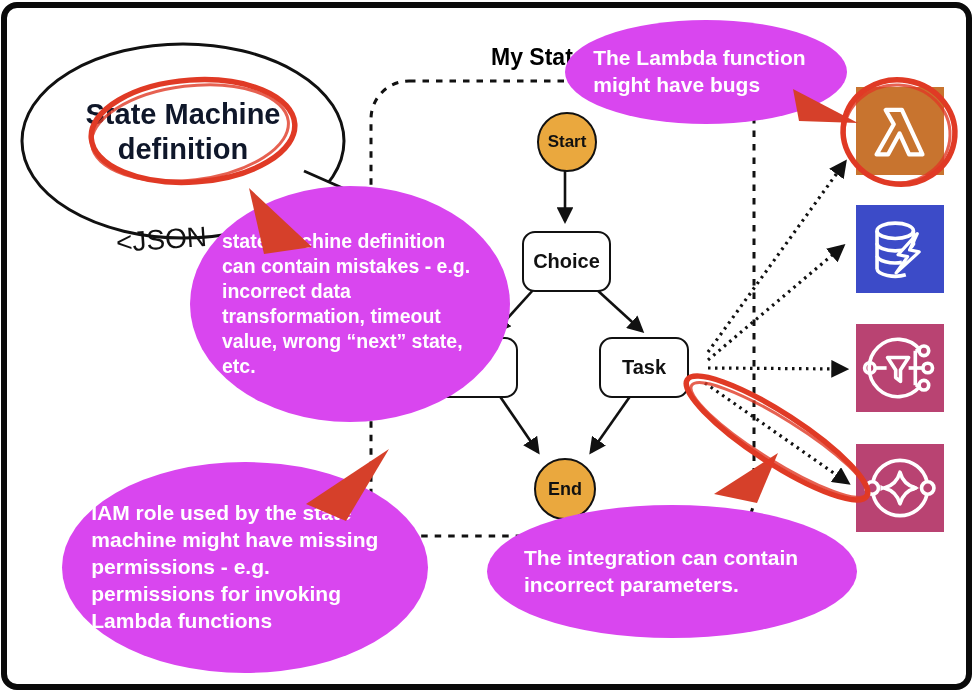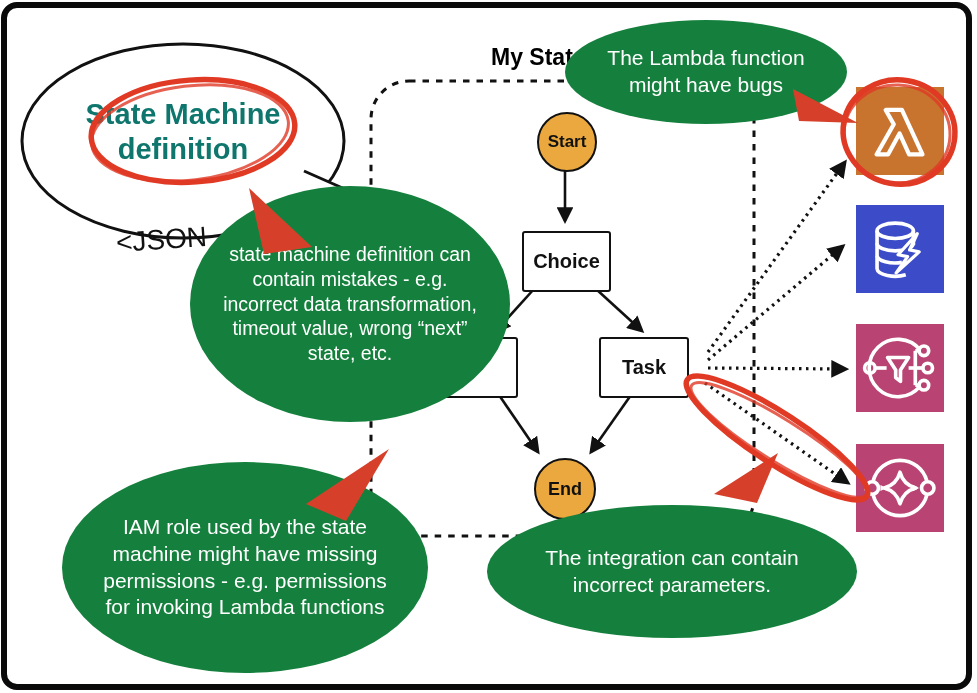--- a/index.html
+++ b/index.html
@@ -5,48 +5,48 @@
   html,body{margin:0;padding:0;background:#fff;}
   .stage{position:relative;width:977px;height:693px;background:#fff;overflow:hidden;
          font-family:"Liberation Sans",sans-serif;}
   .slide-frame{position:absolute;left:1px;top:2px;width:959px;height:676px;
          border:6px solid #0a0a0a;border-radius:16px;background:#fff;}
   .layer{position:absolute;left:0;top:0;width:977px;height:693px;pointer-events:none;}
 
   
   .title{position:absolute;left:451px;top:44px;font-size:23px;font-weight:bold;color:#000000;margin-left:40px;}
   .def-text{position:absolute;left:58px;top:97px;width:250px;text-align:center;
-            font-size:29px;font-weight:bold;color:#0f766e;line-height:1.22;}
+            font-size:29px;font-weight:bold;color:#0f172a;line-height:1.22;}
   .json-label{position:absolute;left:116px;top:224px;font-size:28px;color:#111;
             transform:rotate(-4deg);}
 
   
-  .node-box{position:absolute;background:#fff;border:2.8px solid #111;border-radius:3px;
+  .node-box{position:absolute;background:#fff;border:2.8px solid #111;border-radius:13px;
             display:flex;align-items:center;justify-content:center;
             font-weight:bold;color:#111;font-size:20px;}
   .node-circle{position:absolute;background:#eaa83e;border:2.8px solid #111;border-radius:50%;
             display:flex;align-items:center;justify-content:center;
             font-weight:bold;color:#111;font-size:17px;}
   #start-node{left:537px;top:112px;width:56px;height:56px;justify-content:center;}
   #choice-node{left:522px;top:231px;width:85px;height:57px;}
   #hidden-task-node{left:432px;top:337px;width:82px;height:57px;}
   #task-node{left:599px;top:337px;width:86px;height:57px;}
   #end-node{left:534px;top:458px;width:58px;height:58px;font-size:18px;}
 
   
   .svc-icon{position:absolute;left:856px;width:88px;height:88px;}
   #icon-lambda{top:87px;}
   #icon-dynamo{top:205px;}
   #icon-funnel{top:324px;}
   #icon-pipe{top:444px;}
 
   
-  .bubble{position:absolute;background:#15803d;border-radius:50%;
-          display:flex;align-items:center;justify-content:center;text-align:center;
-          color:#fff;font-weight:normal;line-height:1.28;}
+  .bubble{position:absolute;background:#d946ef;border-radius:50%;
+          display:flex;align-items:center;justify-content:center;text-align:left;
+          color:#fff;font-weight:bold;line-height:1.28;}
   .bubble .txt{width:80%;}
   #bubble-definition{left:190px;top:186px;width:320px;height:236px;font-size:19.5px;}
   #bubble-lambda{left:565px;top:20px;width:282px;height:104px;font-size:21px;}
   #bubble-integration{left:487px;top:505px;width:370px;height:133px;font-size:21px;}
   #bubble-iam{left:62px;top:462px;width:366px;height:211px;font-size:21px;}
   #bubble-iam .txt{width:84%;}
 </style>
 </head>
 <body>
 

